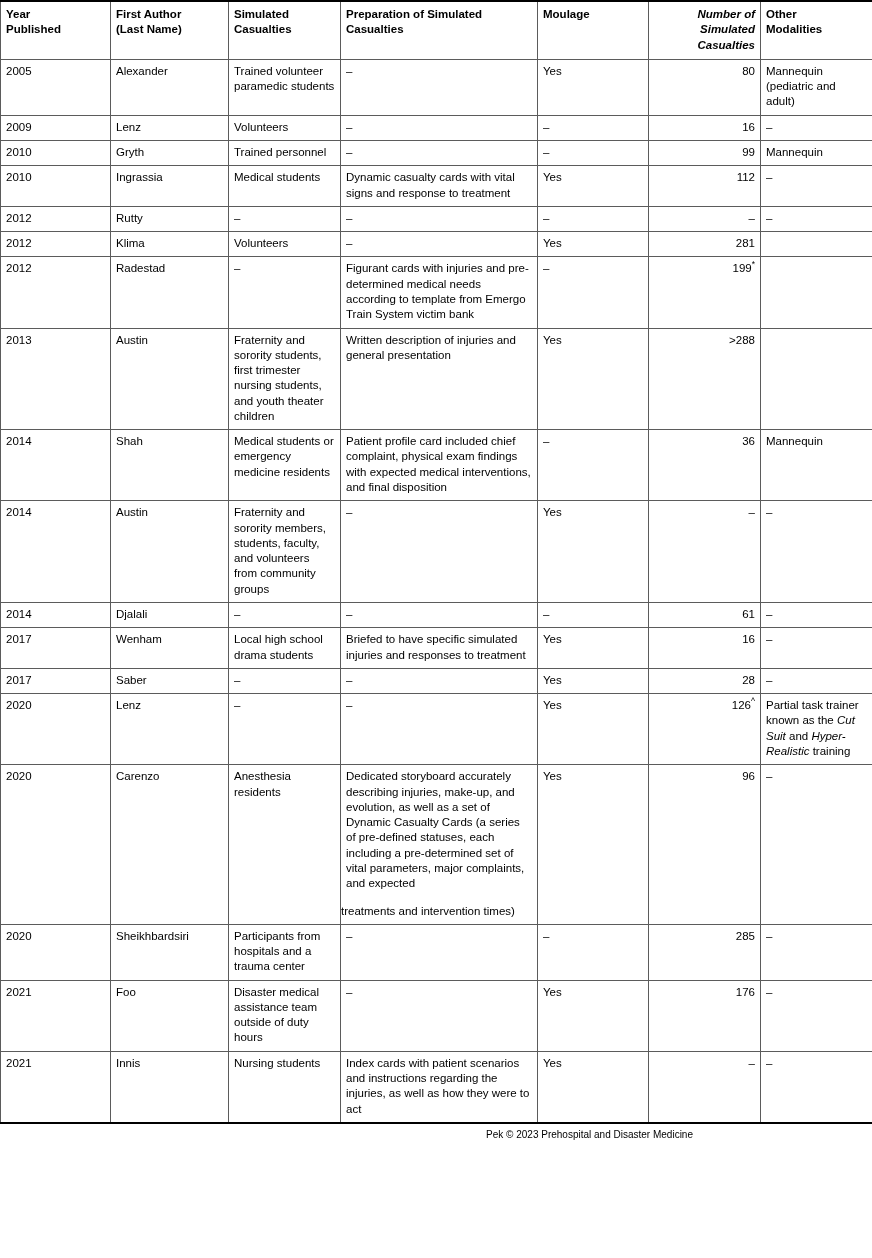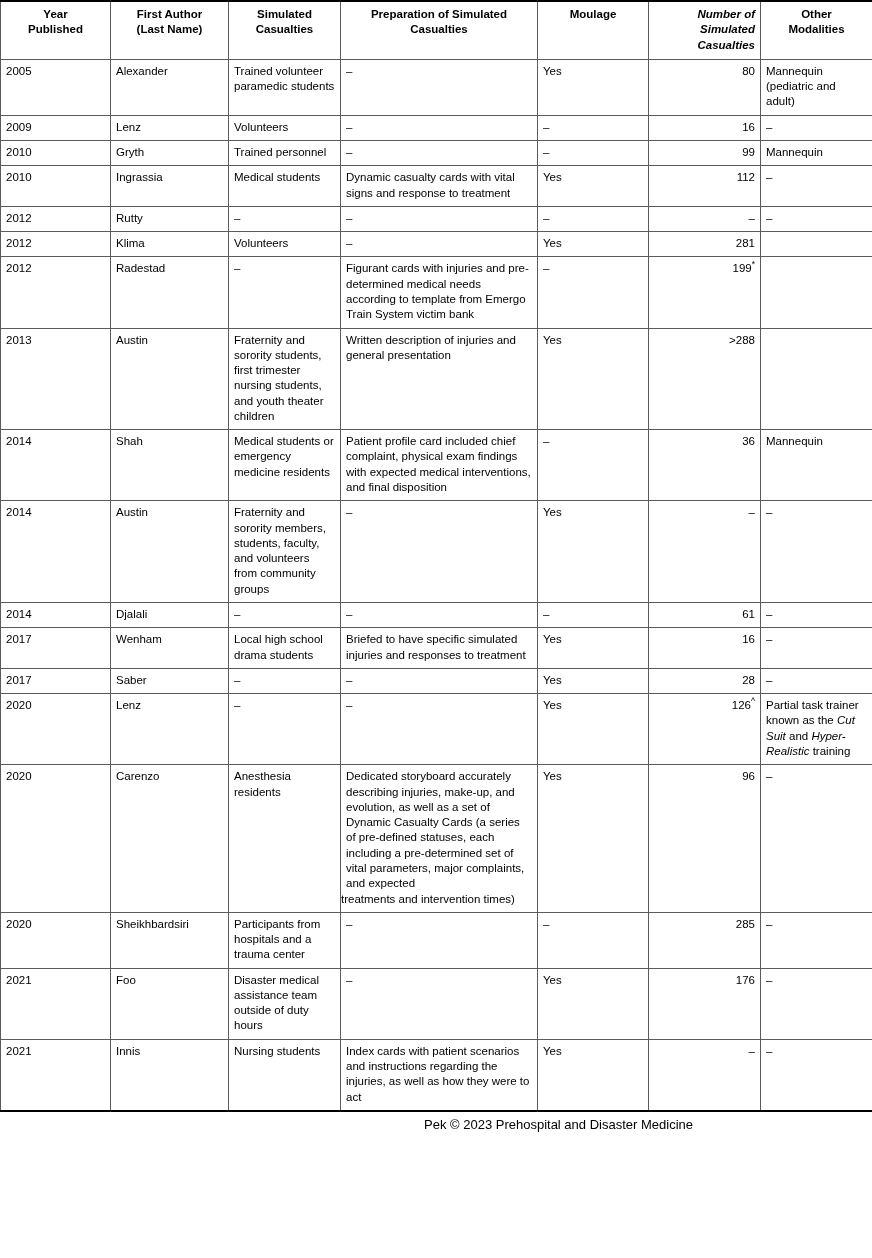--- a/index.html
+++ b/index.html
@@ -41,46 +41,46 @@
     overflow: visible;
     word-wrap: break-word;
   }
   table.data-table thead th {
     font-weight: bold;
     font-size: 11.5px;
     padding-top: 5px;
     padding-bottom: 6px;
     border-top: 2px solid #000000;
     border-bottom: 1px solid #5b5b5b;
-    text-align: center;
+    text-align: left;
   }
   table.data-table thead th.center { text-align: right; font-style: italic; }
   table.data-table tbody tr:last-child td { border-bottom: 2px solid #000000; }
 
   td.num { text-align: right; }
 
   .cellblock { display: block; }
-  .cellblock + .cellblock { margin-top: 0; }
+  .cellblock + .cellblock { margin-top: 12px; }
   .overflow-line {
     display: block;
     margin-left: -5px;
     margin-right: -8px;
     white-space: normal;
   }
   .it { font-style: italic; }
   sup.mark {
     font-size: 8.5px;
     vertical-align: super;
     line-height: 0;
   }
   .footer-note {
     width: 695px;
     box-sizing: border-box;
     text-align: right;
-    font-size: 13px;
+    font-size: 10px;
     padding: 5px 2px 4px 0;
     color: #000000;
   }
 </style>
 </head>
 <body>
 
 <div id="table-wrap">
   <table class="data-table">
     <colgroup>

